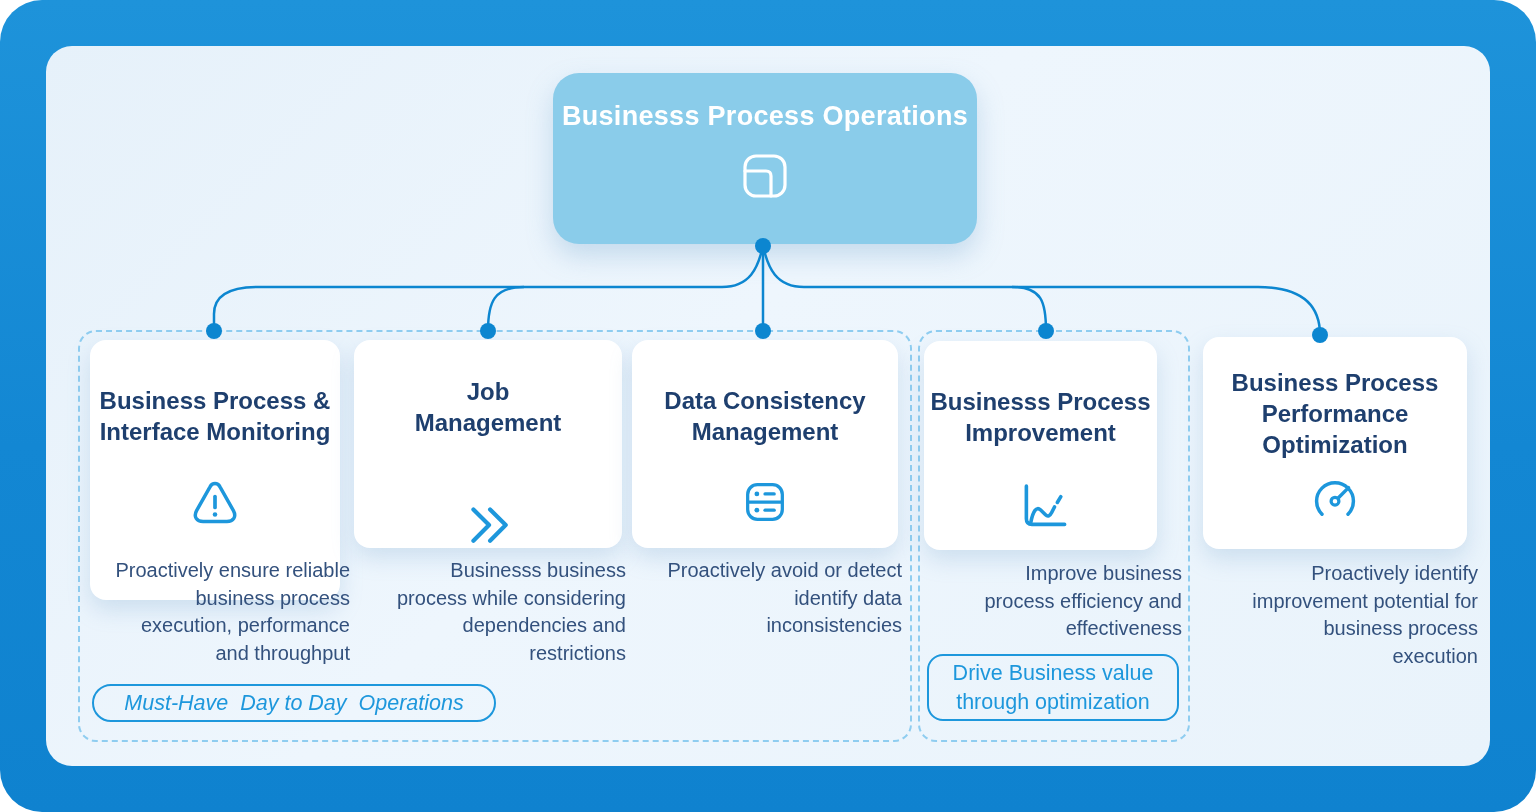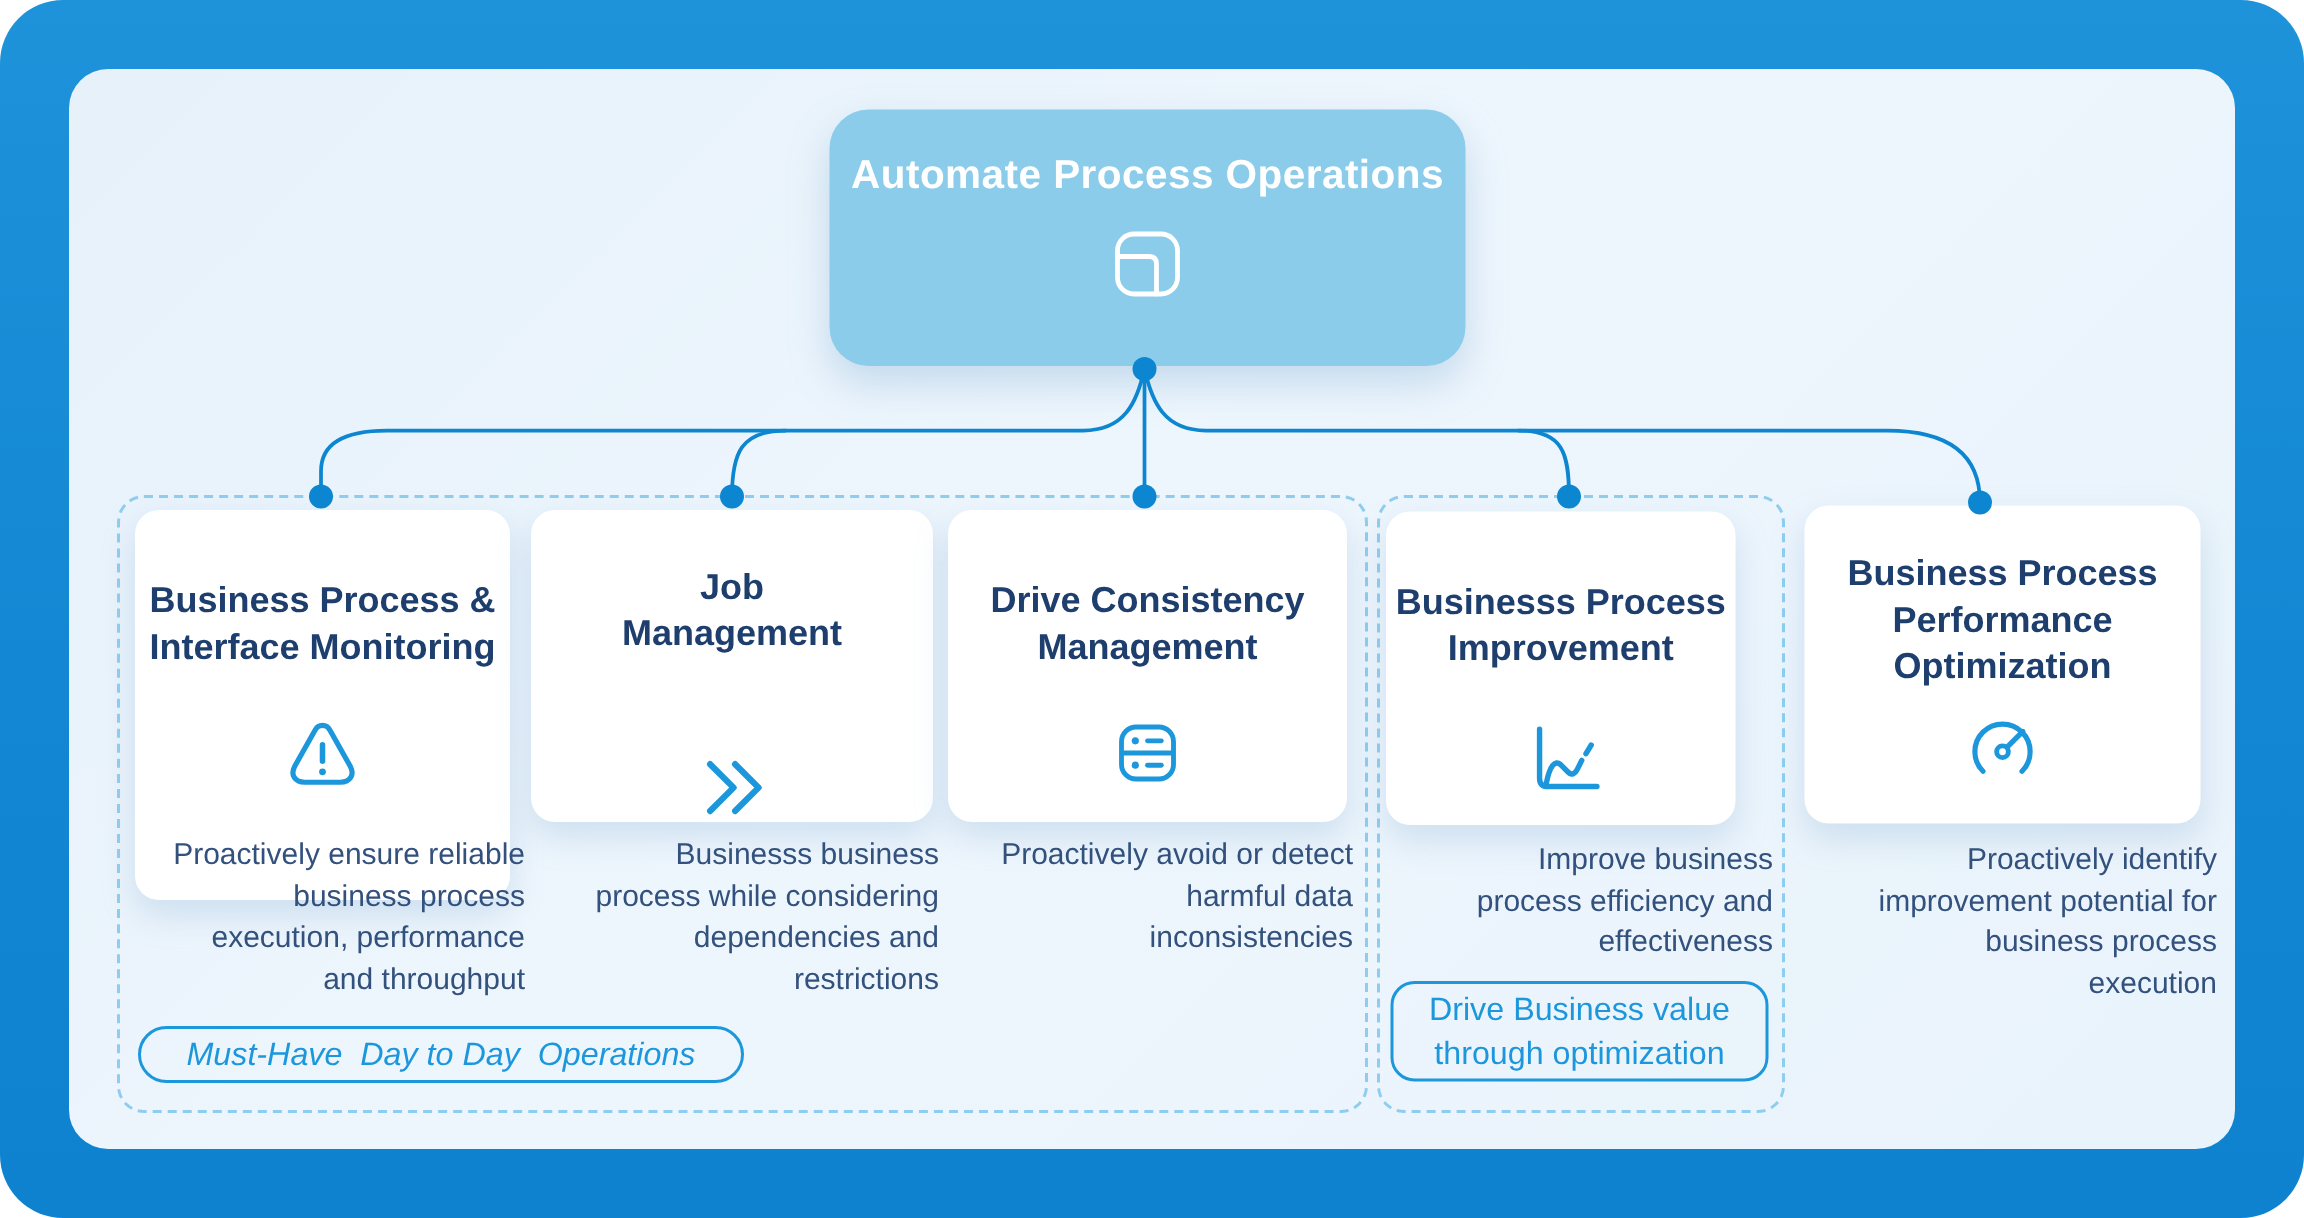--- a/index.html
+++ b/index.html
@@ -48,21 +48,21 @@
   .badge-2{left:927px;top:654px;width:252px;height:67px;border-radius:16px;font-size:21.5px;line-height:29px;white-space:pre-line;}
 </style>
 </head>
 <body>
 
 <div class="stage">
   <div class="frame"></div>
   <div class="panel"></div>
 
   <div class="root-box">
-    <div class="root-title">Automate Process Operations</div>
+    <div class="root-title">Businesss Process Operations</div>
     <div class="root-icon">
       <svg width="48" height="48" viewBox="0 0 48 48" fill="none">
         <rect x="4" y="4" width="40" height="40" rx="11" stroke="#ffffff" stroke-width="3.2"></rect>
         <path d="M4,19 H25 Q30,19 30,24 V44" stroke="#ffffff" stroke-width="3.2" stroke-linecap="round"></path>
       </svg>
     </div>
   </div>
 
   <svg class="connectors" viewBox="0 0 1536 812">
     <g stroke="#0c86d0" stroke-width="2.5" fill="none">
@@ -102,21 +102,21 @@
 Management</div>
     <div class="card-icon">
       <svg width="50" height="50" viewBox="0 0 48 48" fill="none">
         <path d="M10,11 L25,26 L10,41" stroke="#1d97dc" stroke-width="4" stroke-linecap="round" stroke-linejoin="round"></path>
         <path d="M26,11 L41,26 L26,41" stroke="#1d97dc" stroke-width="4" stroke-linecap="round" stroke-linejoin="round"></path>
       </svg>
     </div>
   </div>
 
   <div class="card card-3">
-    <div class="card-title">Drive Consistency
+    <div class="card-title">Data Consistency
 Management</div>
     <div class="card-icon">
       <svg width="52" height="52" viewBox="0 0 48 48" fill="none">
         <rect x="8" y="8" width="32" height="32" rx="9" stroke="#1d97dc" stroke-width="3"></rect>
         <path d="M8,24 H40" stroke="#1d97dc" stroke-width="3"></path>
         <circle cx="16.5" cy="16.5" r="2.2" fill="#1d97dc"></circle>
         <path d="M24,16.5 H32.5" stroke="#1d97dc" stroke-width="3" stroke-linecap="round"></path>
         <circle cx="16.5" cy="31.5" r="2.2" fill="#1d97dc"></circle>
         <path d="M24,31.5 H32.5" stroke="#1d97dc" stroke-width="3" stroke-linecap="round"></path>
       </svg>
@@ -150,21 +150,21 @@
 
   <div class="desc desc-1">Proactively ensure reliable
 business process
 execution, performance
 and throughput</div>
   <div class="desc desc-2">Businesss business
 process while considering
 dependencies and
 restrictions</div>
   <div class="desc desc-3">Proactively avoid or detect
-harmful data
+identify data
 inconsistencies</div>
   <div class="desc desc-4">Improve business
 process efficiency and
 effectiveness</div>
   <div class="desc desc-5">Proactively identify
 improvement potential for
 business process
 execution</div>
 
   <div class="badge badge-1">Must-Have  Day to Day  Operations</div>

